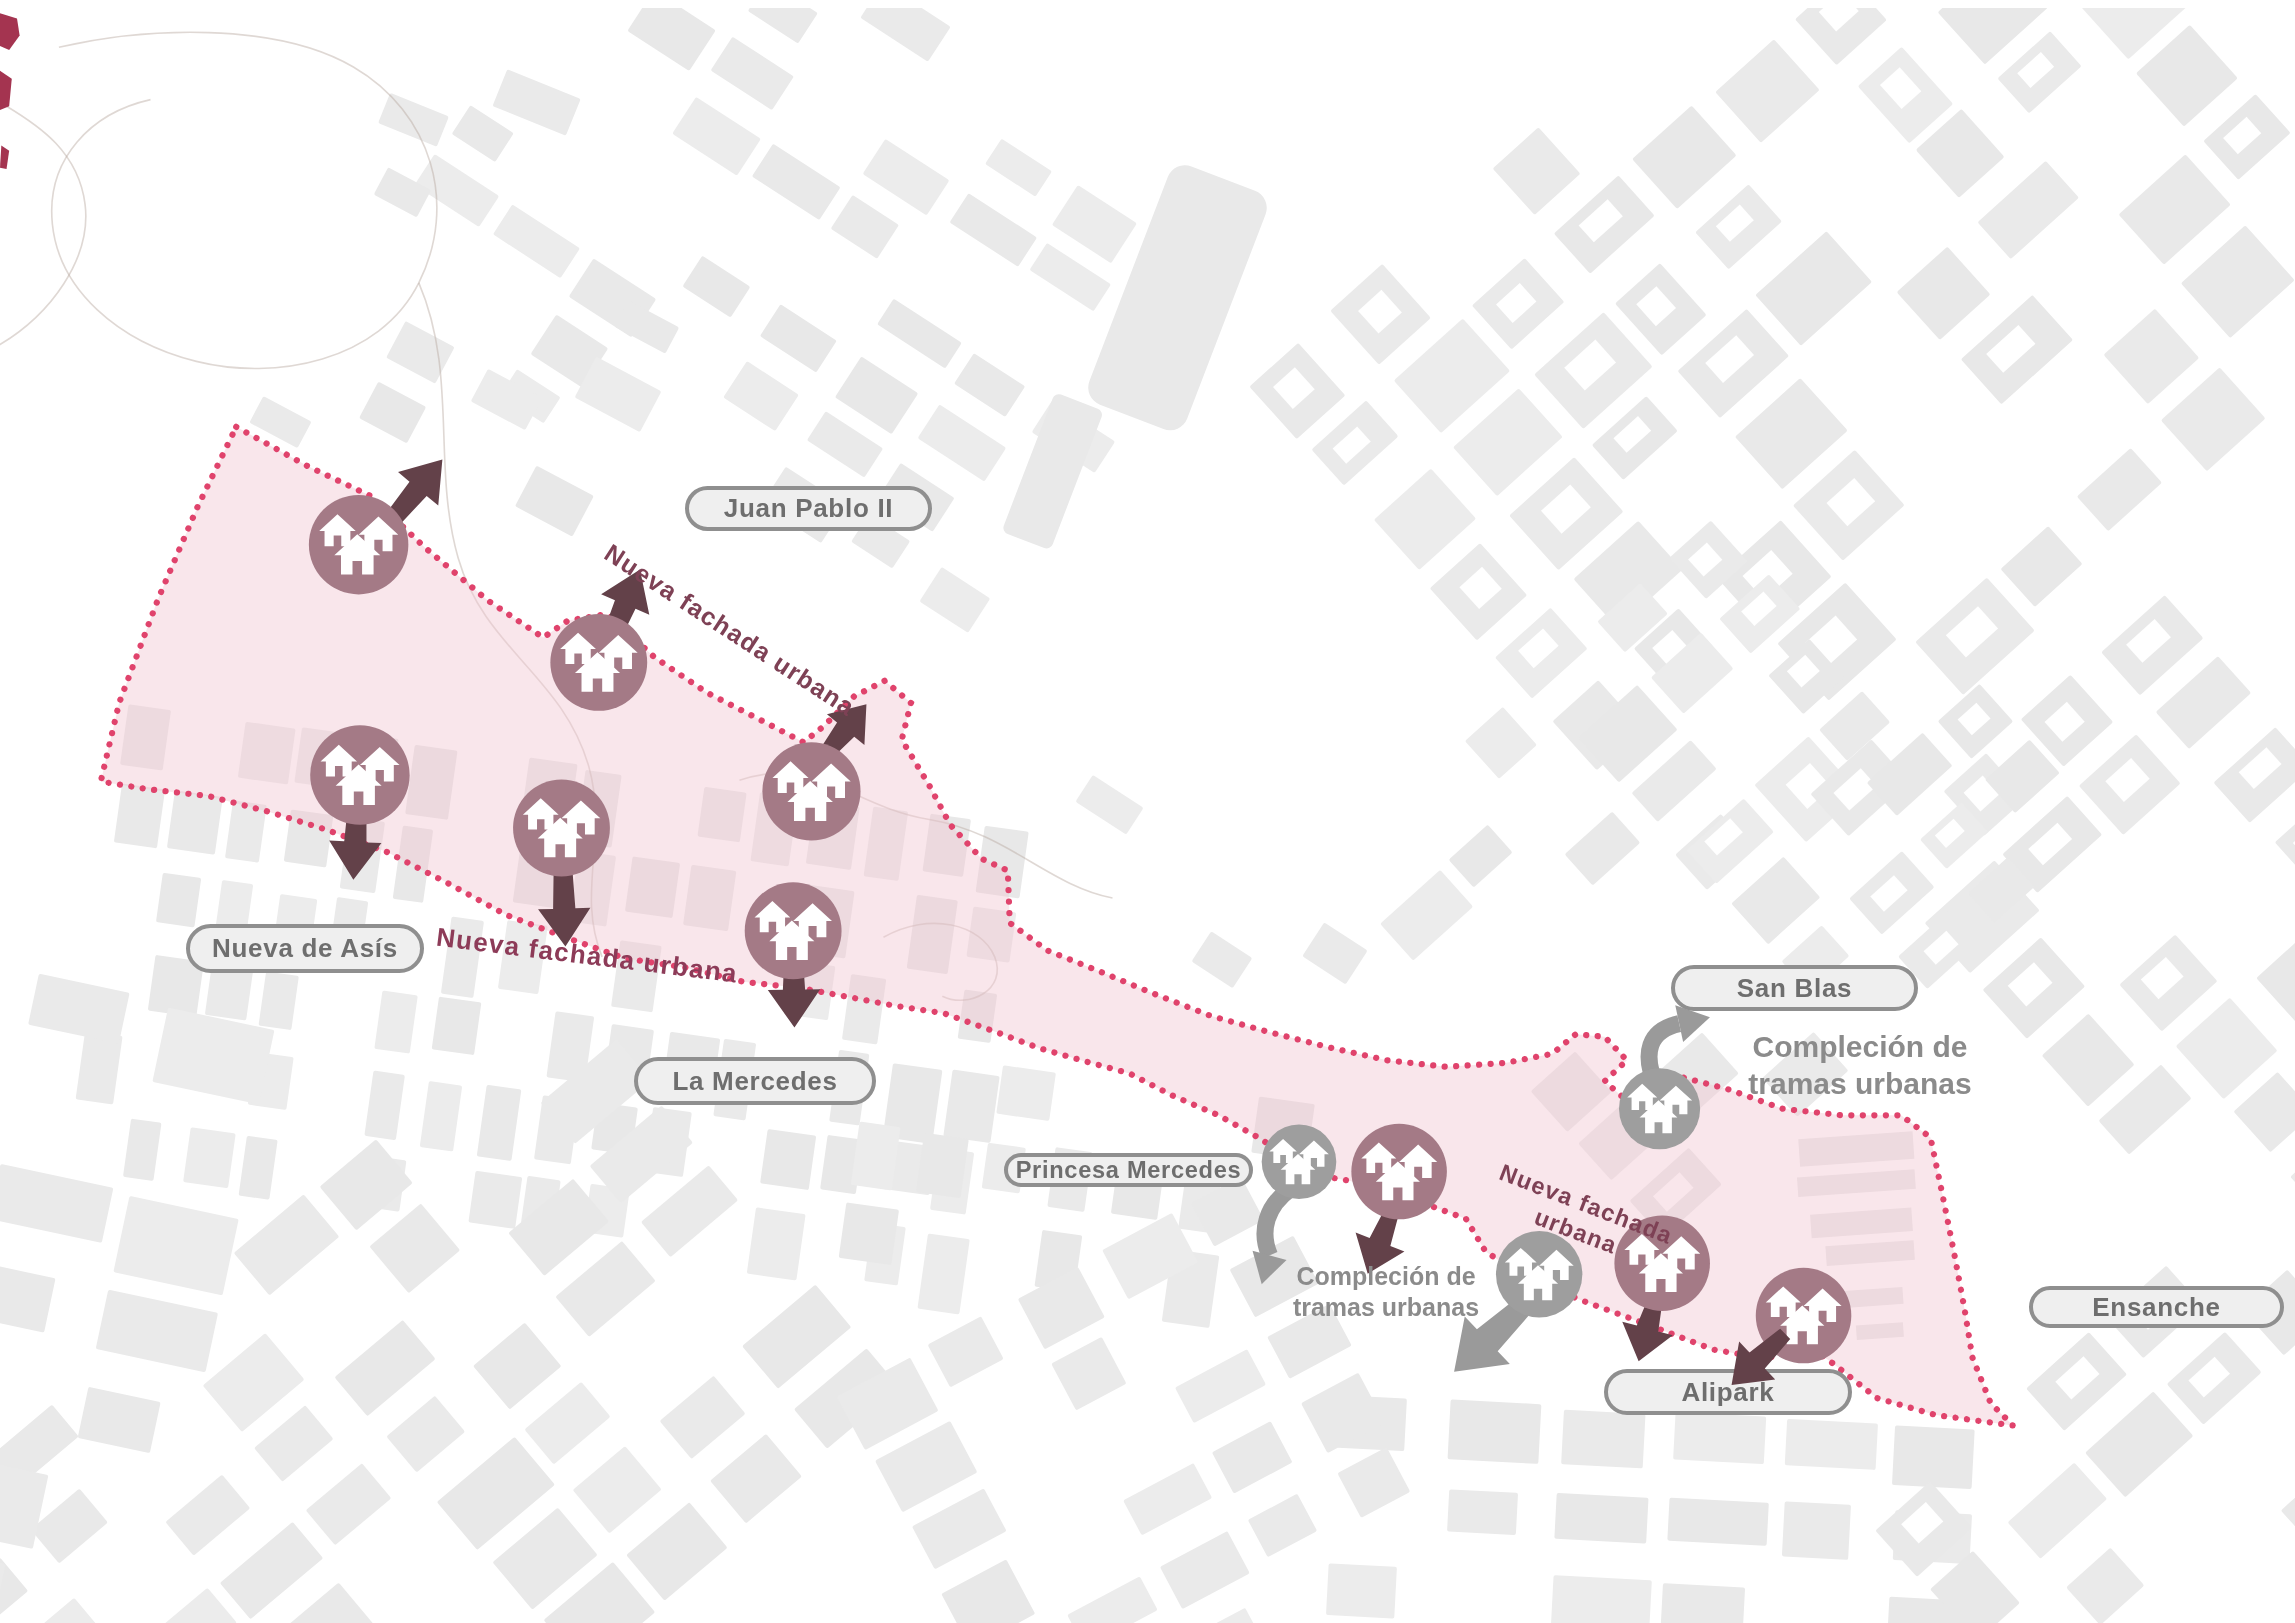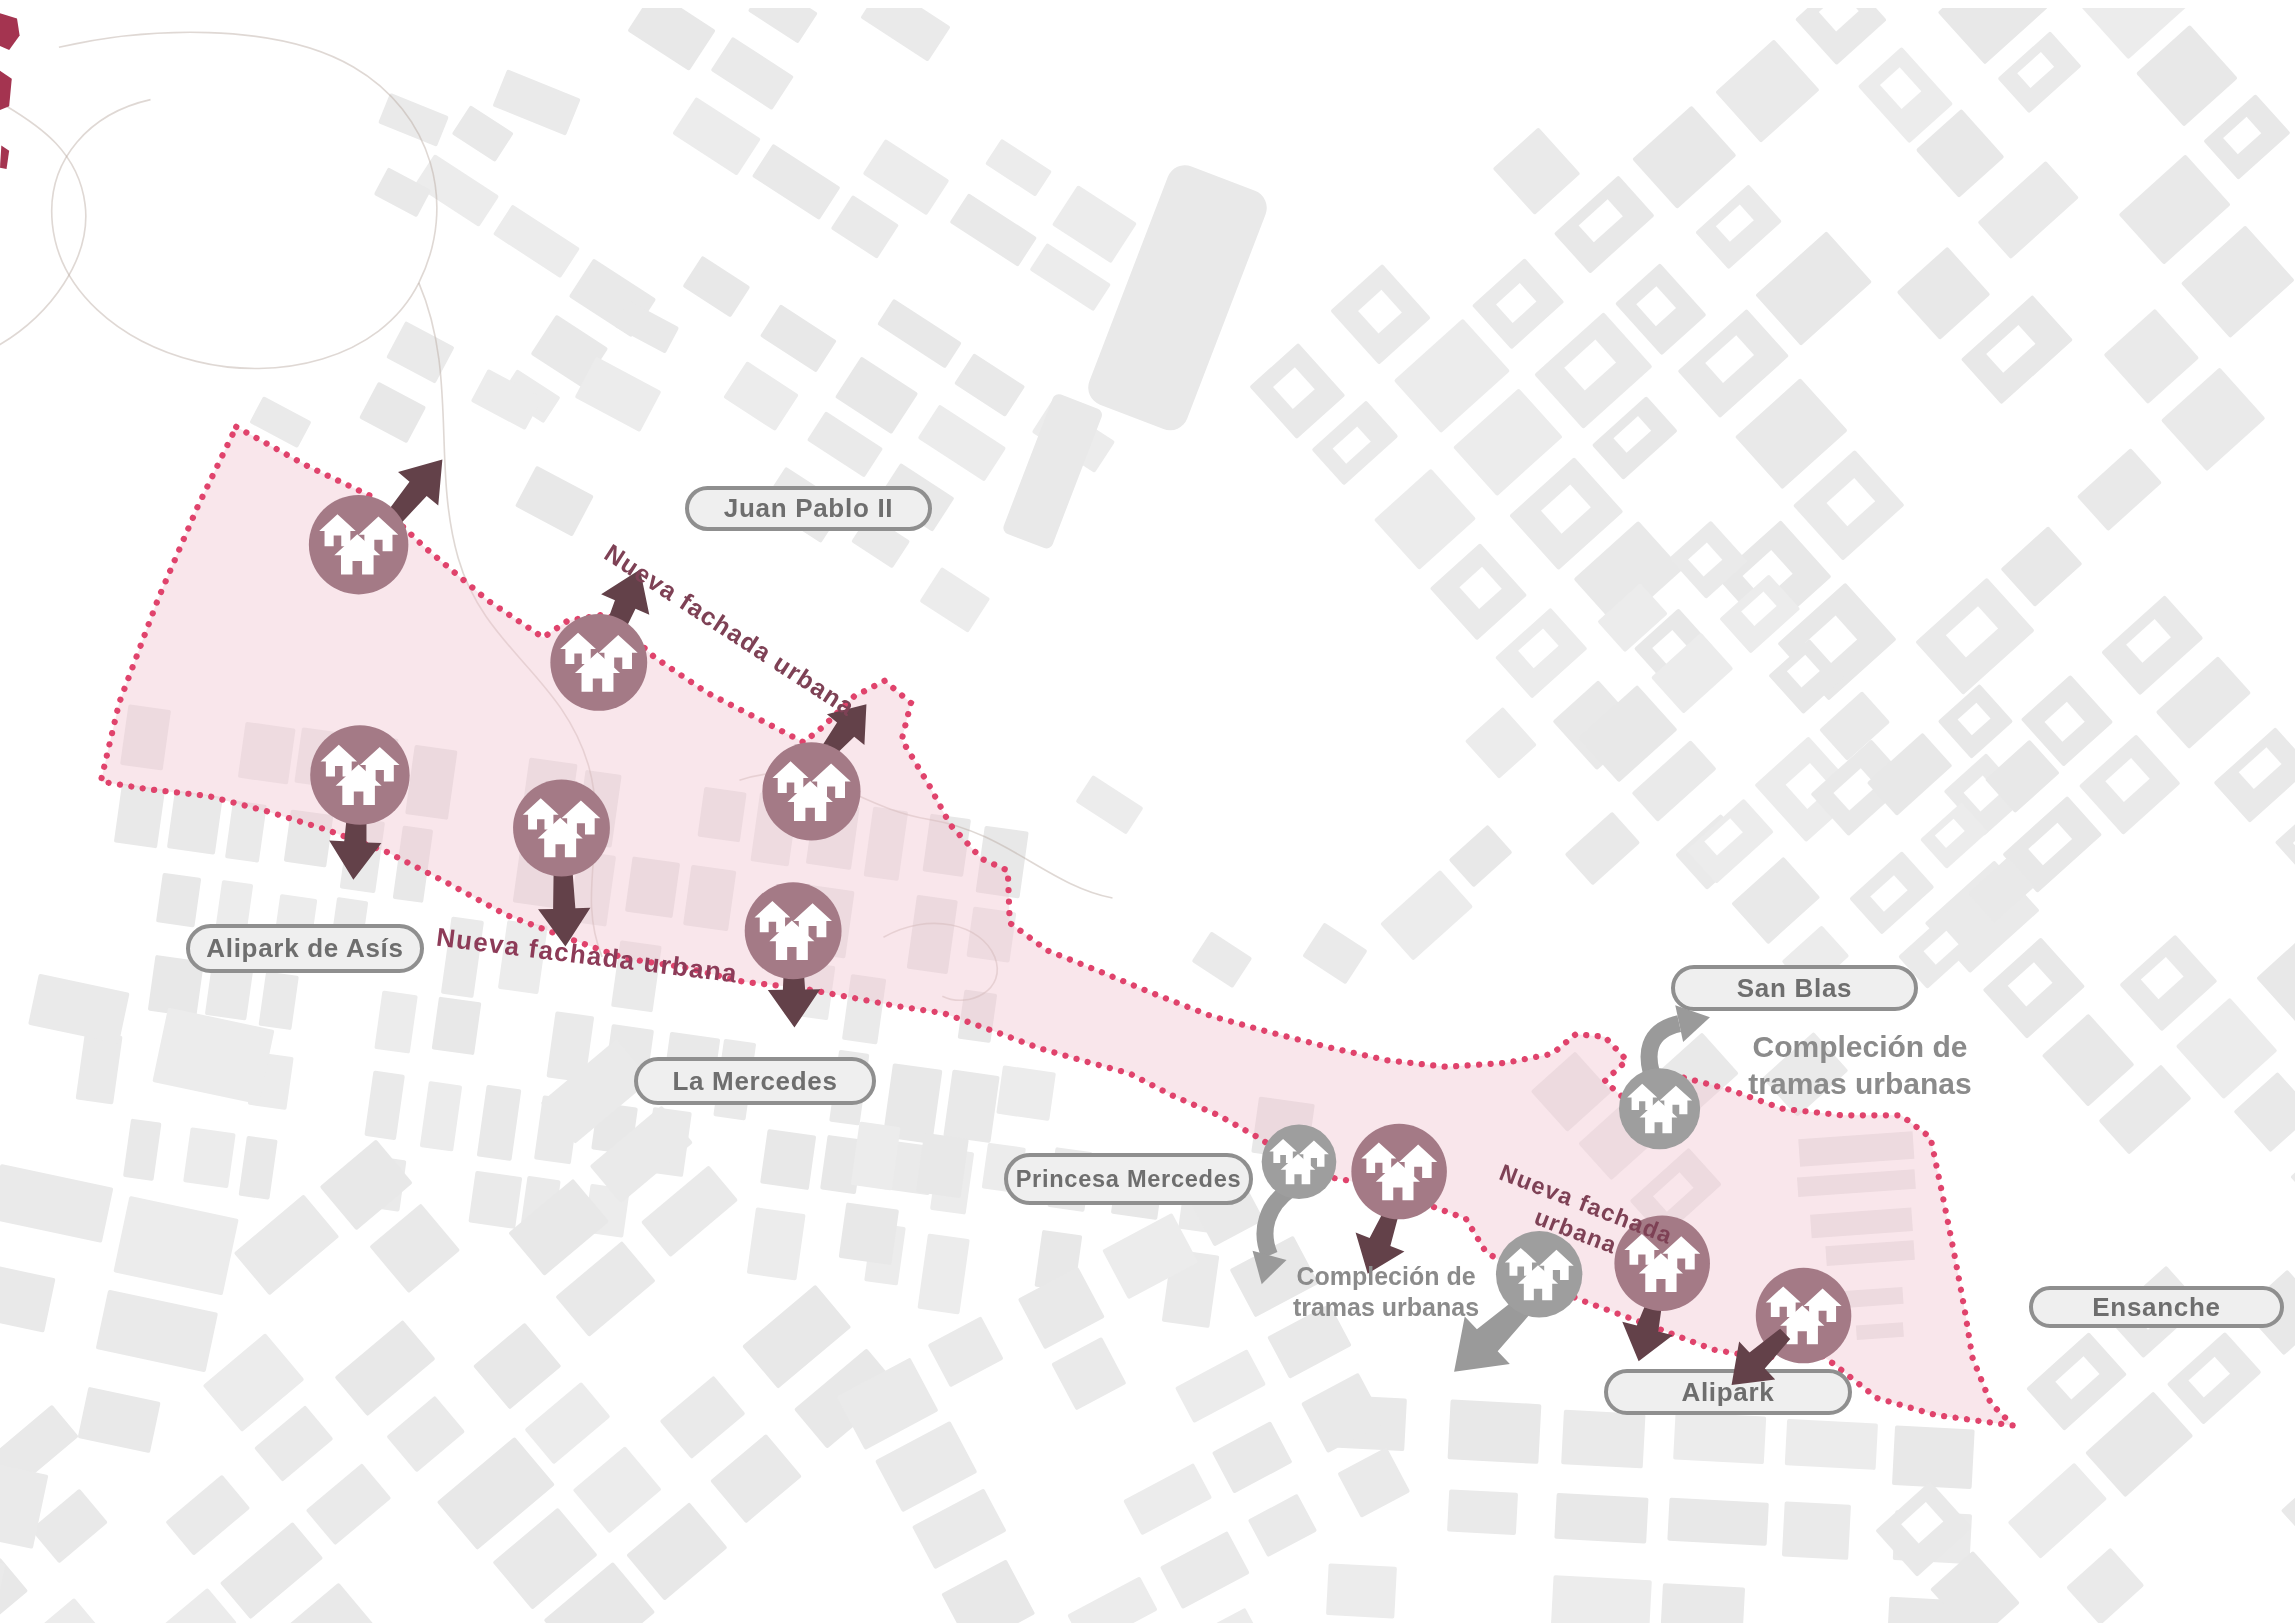--- a/index.html
+++ b/index.html
@@ -594,26 +594,26 @@
         <g class="houses">
           <use href="#houses" transform="scale(0.88)"></use>
         </g>
       </g>
   </svg>
 
   <div class="pill" style="left:685px;top:478px;width:247px;height:45px;">
       <span>Juan Pablo II</span>
     </div>
   <div class="pill" style="left:186px;top:916px;width:238px;height:49px;">
-      <span>Alipark de Asís</span>
+      <span>Nueva de Asís</span>
     </div>
   <div class="pill" style="left:634px;top:1049px;width:242px;height:48px;">
       <span>La Mercedes</span>
     </div>
-  <div class="pill" style="left:1004px;top:1145px;width:249px;height:52px;font-size:23.6px;">
+  <div class="pill" style="left:1004px;top:1145px;width:249px;height:34px;font-size:23.6px;">
       <span>Princesa Mercedes</span>
     </div>
   <div class="pill" style="left:1671px;top:957px;width:247px;height:46px;">
       <span>San Blas</span>
     </div>
   <div class="pill" style="left:1604px;top:1361px;width:248px;height:46px;">
       <span>Alipark</span>
     </div>
   <div class="pill" style="left:2029px;top:1278px;width:255px;height:42px;">
       <span>Ensanche</span>

